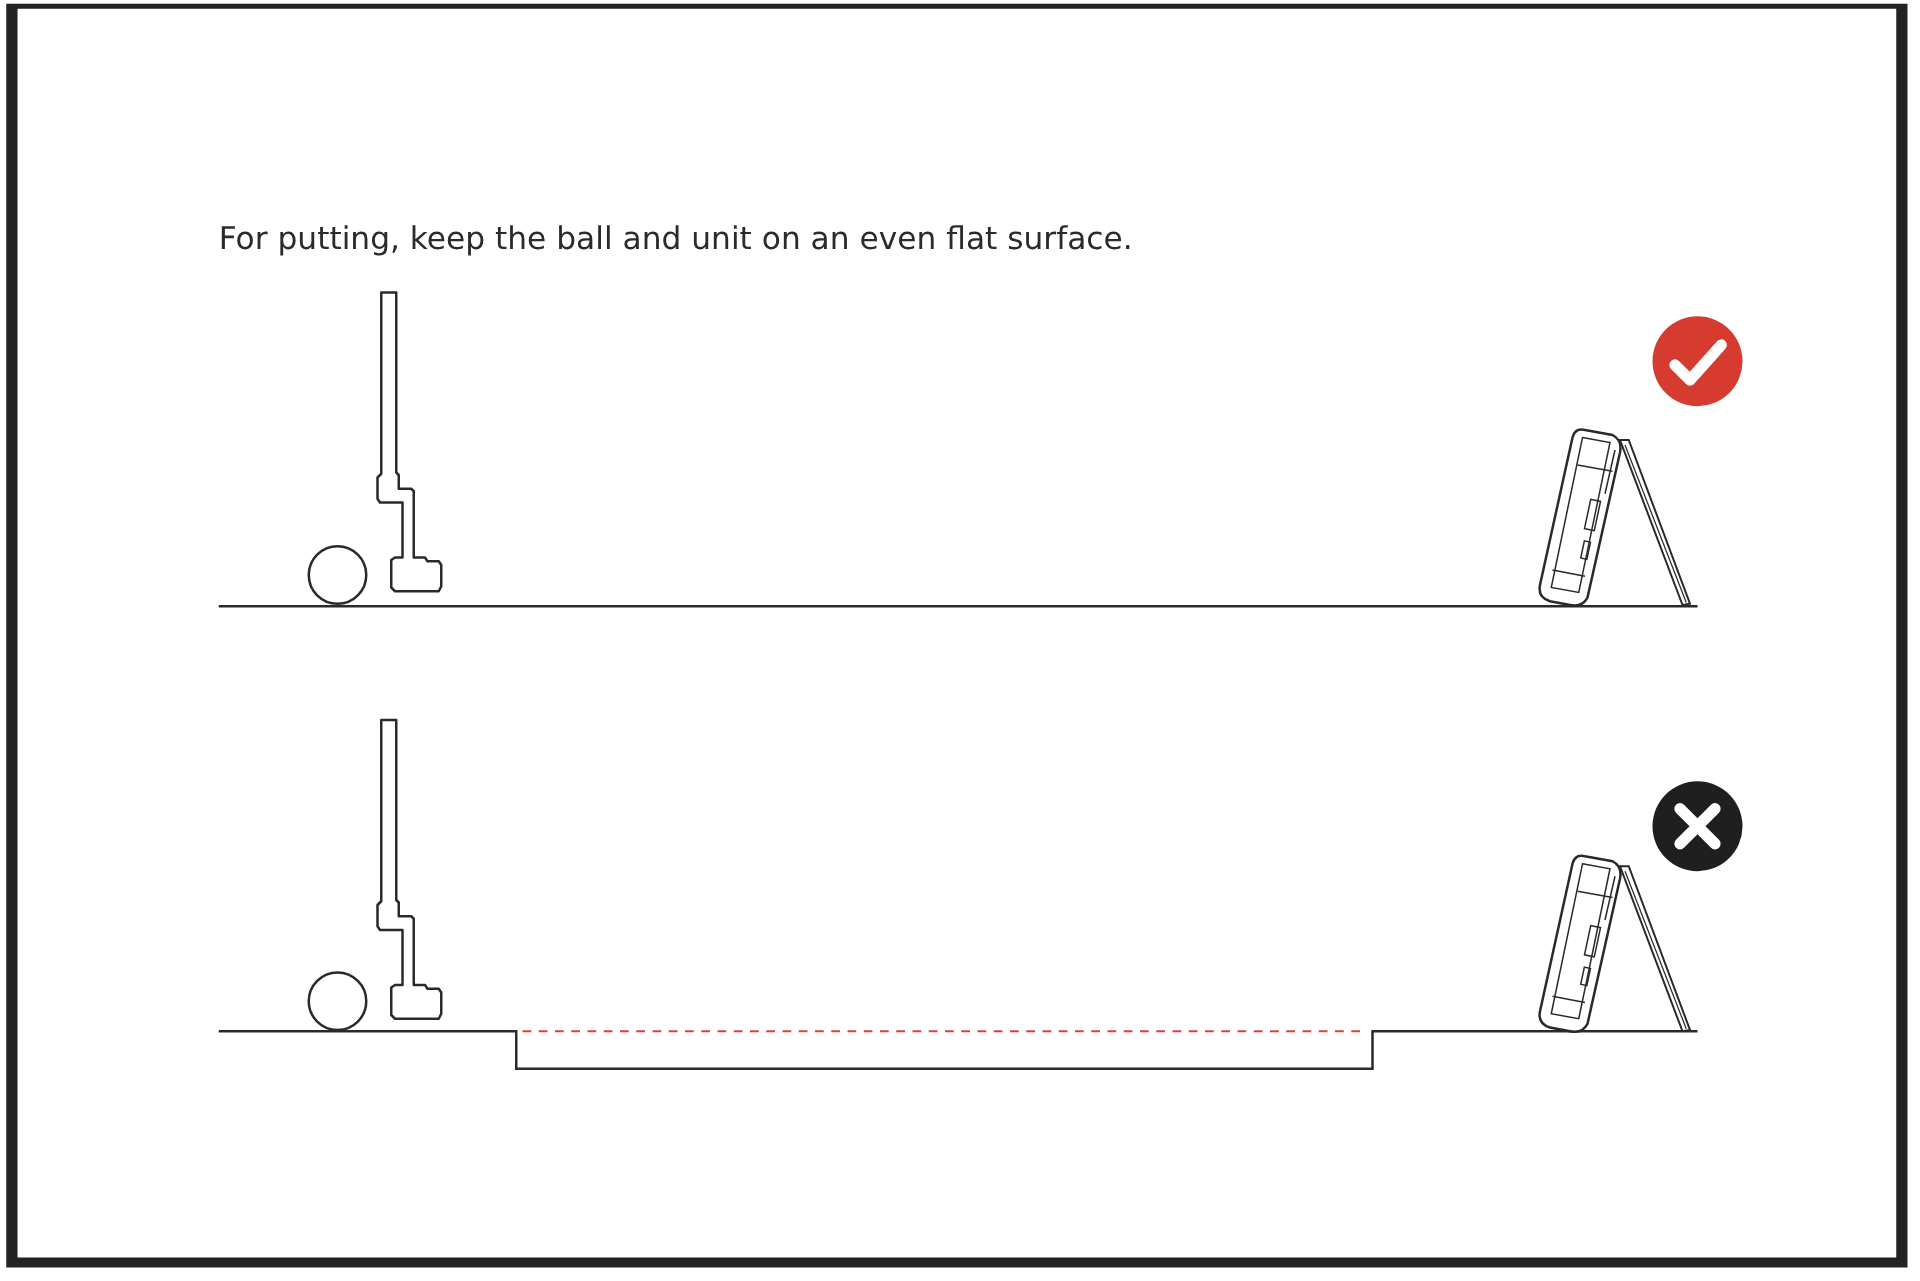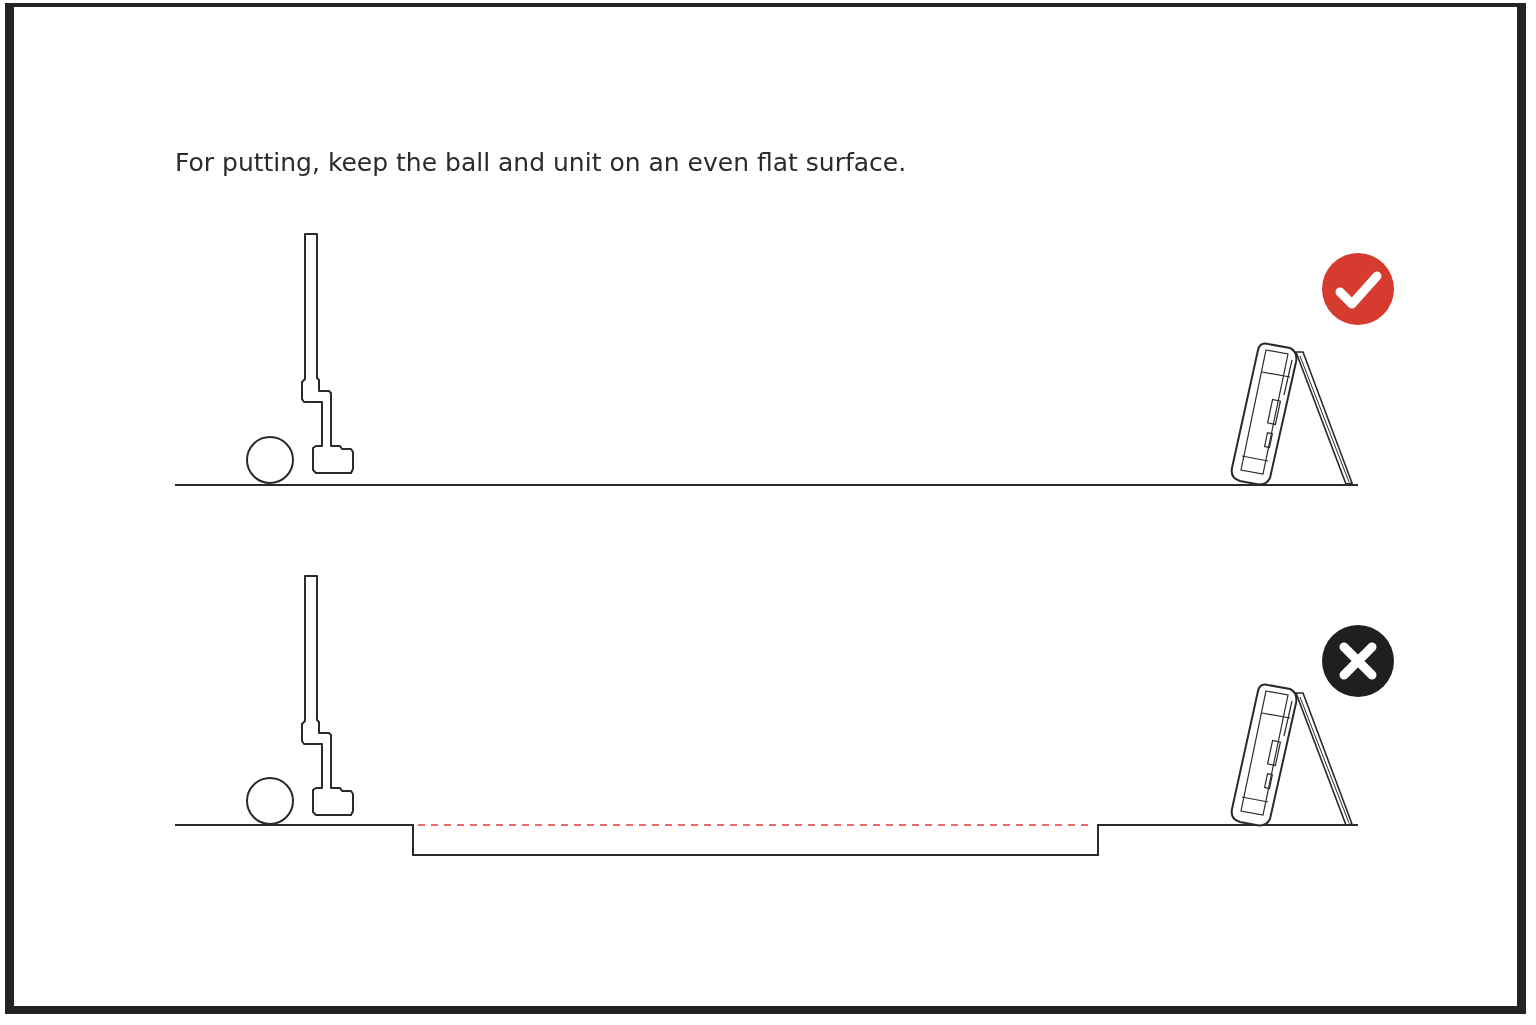--- a/index.html
+++ b/index.html
@@ -19,21 +19,21 @@
       box-sizing: border-box;
       border-left: 9px solid #232323;
       border-top: 4px solid #232323;
       border-right: 9px solid #232323;
       border-bottom: 8px solid #232323;
       background: #ffffff;
     }
     .caption {
       position: absolute;
       left: 175px;
-      top: 148px;
+      top: 176px;
       font-family: "DejaVu Sans", sans-serif;
       font-size: 25px;
       color: #2b2b2b;
       letter-spacing: 0px;
       white-space: nowrap;
     }
     svg.diagram {
       position: absolute;
       left: 0;
       top: 0;

